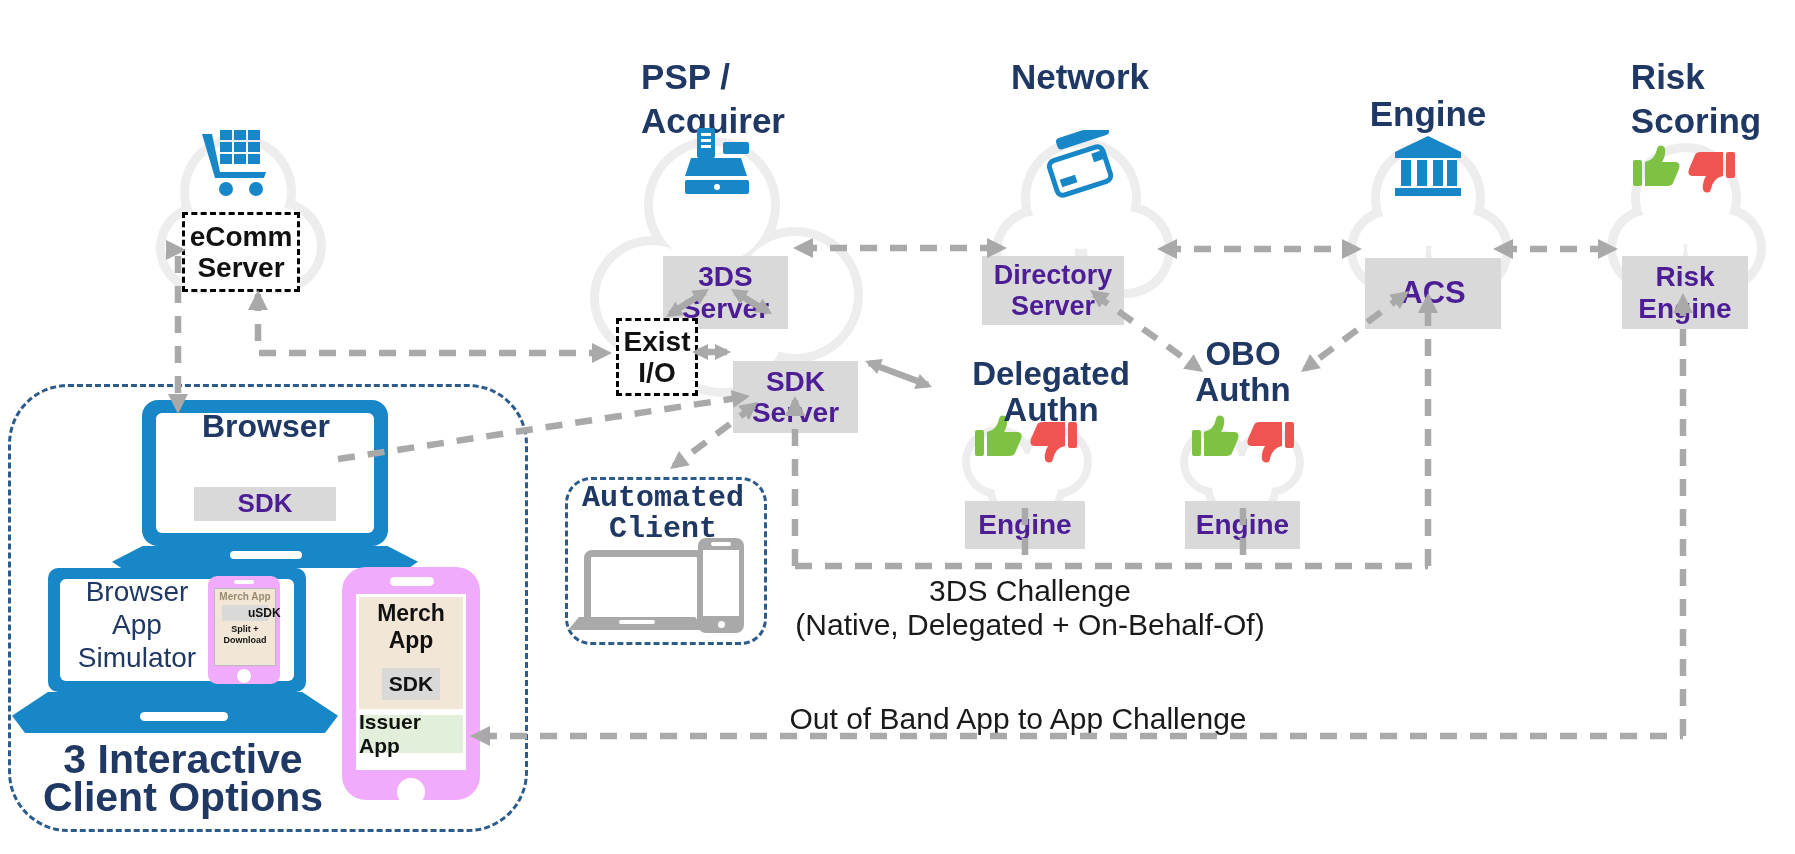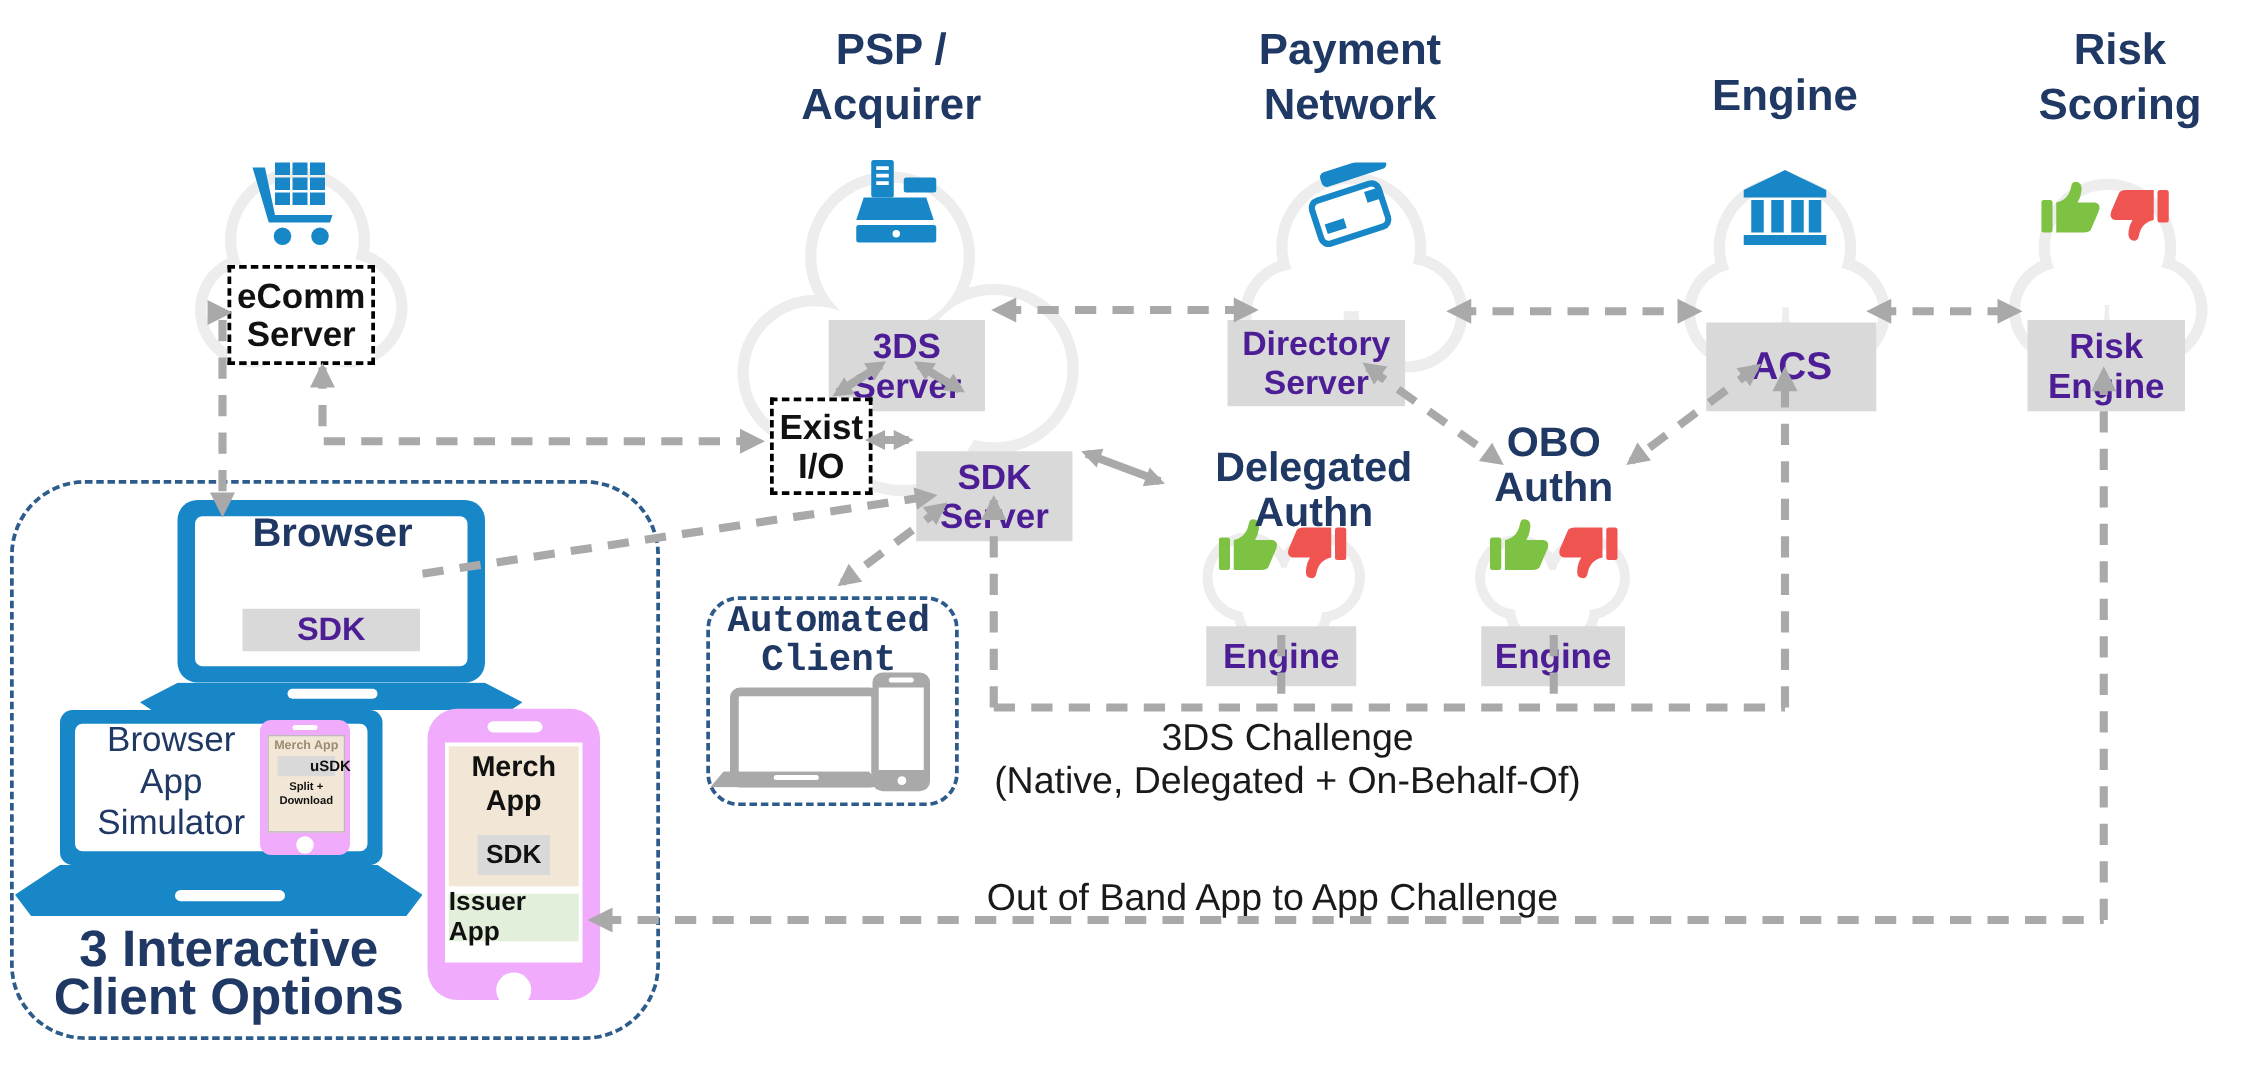--- a/index.html
+++ b/index.html
@@ -2,22 +2,22 @@
 <html><head>
 <meta charset="utf-8">
 <style>
   html,body{margin:0;padding:0;background:#fff;}
   #canvas{position:relative;width:1795px;height:854px;background:#fff;overflow:hidden;
           font-family:"Liberation Sans", sans-serif;}
   svg.layer{position:absolute;left:0;top:0;pointer-events:none;}
   #clouds{z-index:0;}
   #wires{z-index:3;}
   .abs{position:absolute;}
-  .hdr{position:absolute;transform:translateX(-50%);text-align:center;color:#1f3864;
-       font-weight:bold;font-size:35px;line-height:44px;white-space:nowrap;z-index:2;}
+  .hdr{position:absolute;transform:translateX(-50%);text-align:left;color:#1f3864;
+       font-weight:bold;font-size:35px;line-height:44px;white-space:nowrap;z-index:2;margin-top:37px;}
   .gbox{position:absolute;background:#d9d9d9;color:#4c1d95;font-weight:bold;font-size:28px;
         line-height:1.12;display:flex;align-items:center;justify-content:center;text-align:center;z-index:2;margin-top:43px;}
   .wbox{position:absolute;background:#fff;border:3px dashed #000;color:#111;font-weight:bold;
         font-size:28px;line-height:1.12;display:flex;align-items:center;justify-content:center;
         text-align:center;z-index:2;}
   .navy-sub{position:absolute;transform:translateX(-50%);text-align:center;color:#1f3864;
         font-weight:bold;font-size:33px;line-height:36px;white-space:nowrap;z-index:2;}
   .plain{position:absolute;transform:translateX(-50%);text-align:center;color:#1a1a1a;
         font-size:30px;line-height:34px;white-space:nowrap;z-index:2;}
   .dashed-frame{position:absolute;border:3px dashed #2d5c8c;background:transparent;z-index:1;}
@@ -121,21 +121,20 @@
           <circle cx="1242" cy="486" r="30"></circle>
         </g>
     </g>
   </svg>
 
   <div class="hdr" style="left:713px;top:18px;">
     <div>PSP /</div>
     <div>Acquirer</div>
   </div>
   <div class="hdr" style="left:1080px;top:18px;">
-    <div>Payment</div>
     <div>Network</div>
   </div>
   <div class="hdr" style="left:1428px;top:55px;">Engine</div>
   <div class="hdr" style="left:1696px;top:18px;">
     <div>Risk</div>
     <div>Scoring</div>
   </div>
 
   <svg class="icon" style="left:200px;top:128px;" width="74" height="70" viewBox="0 0 74 70">
     <g fill="#1787c8">

